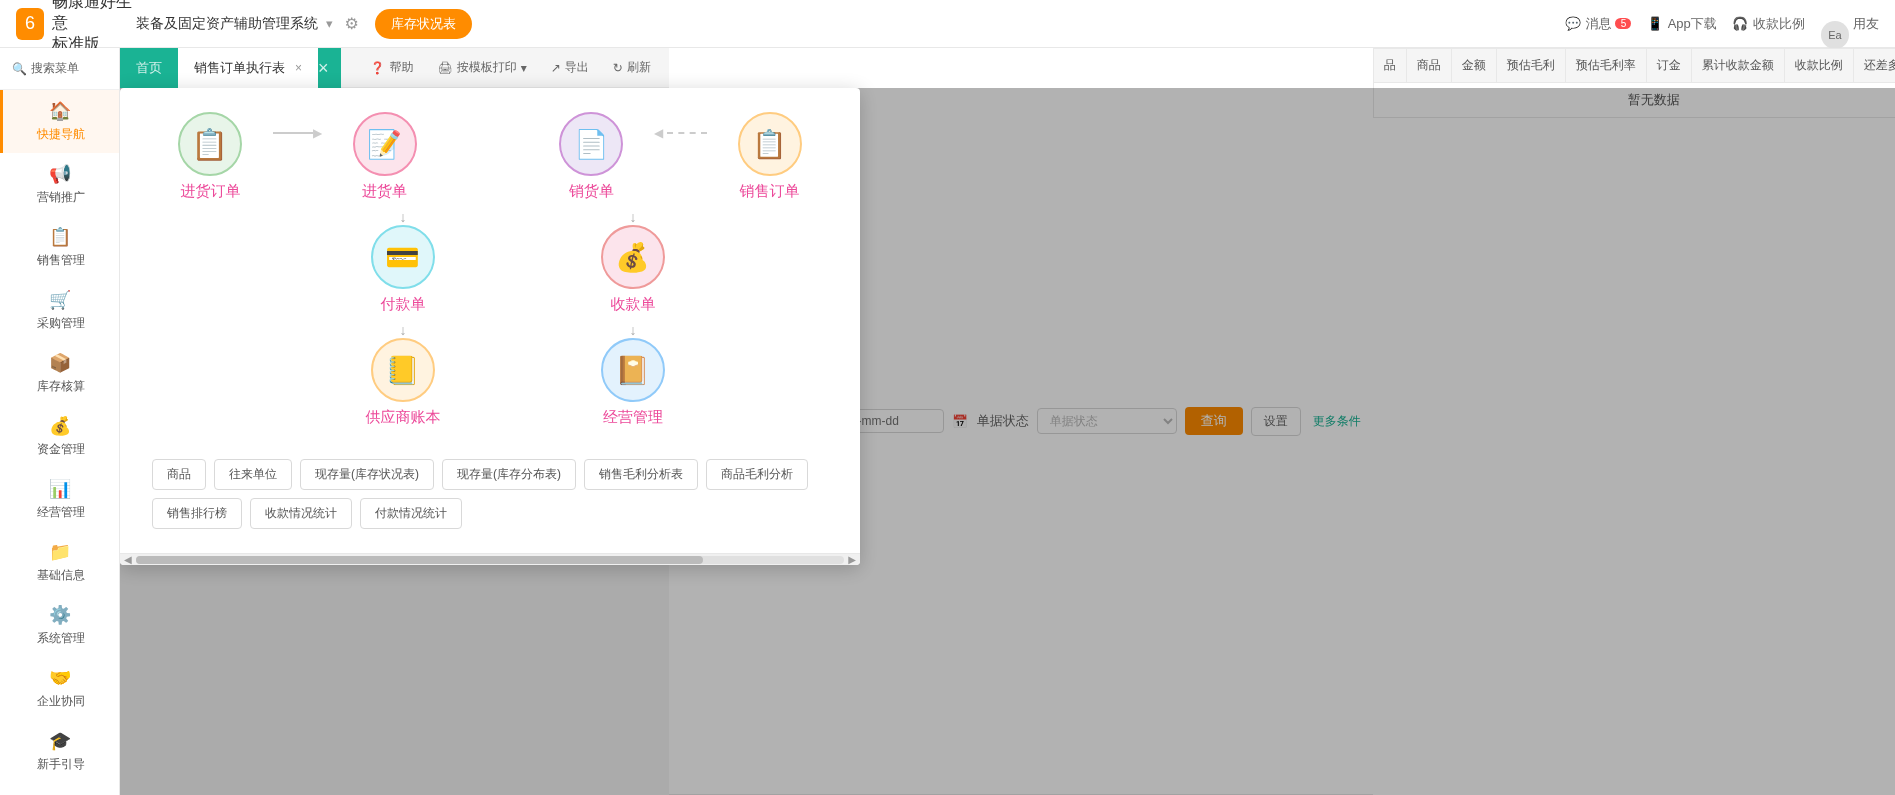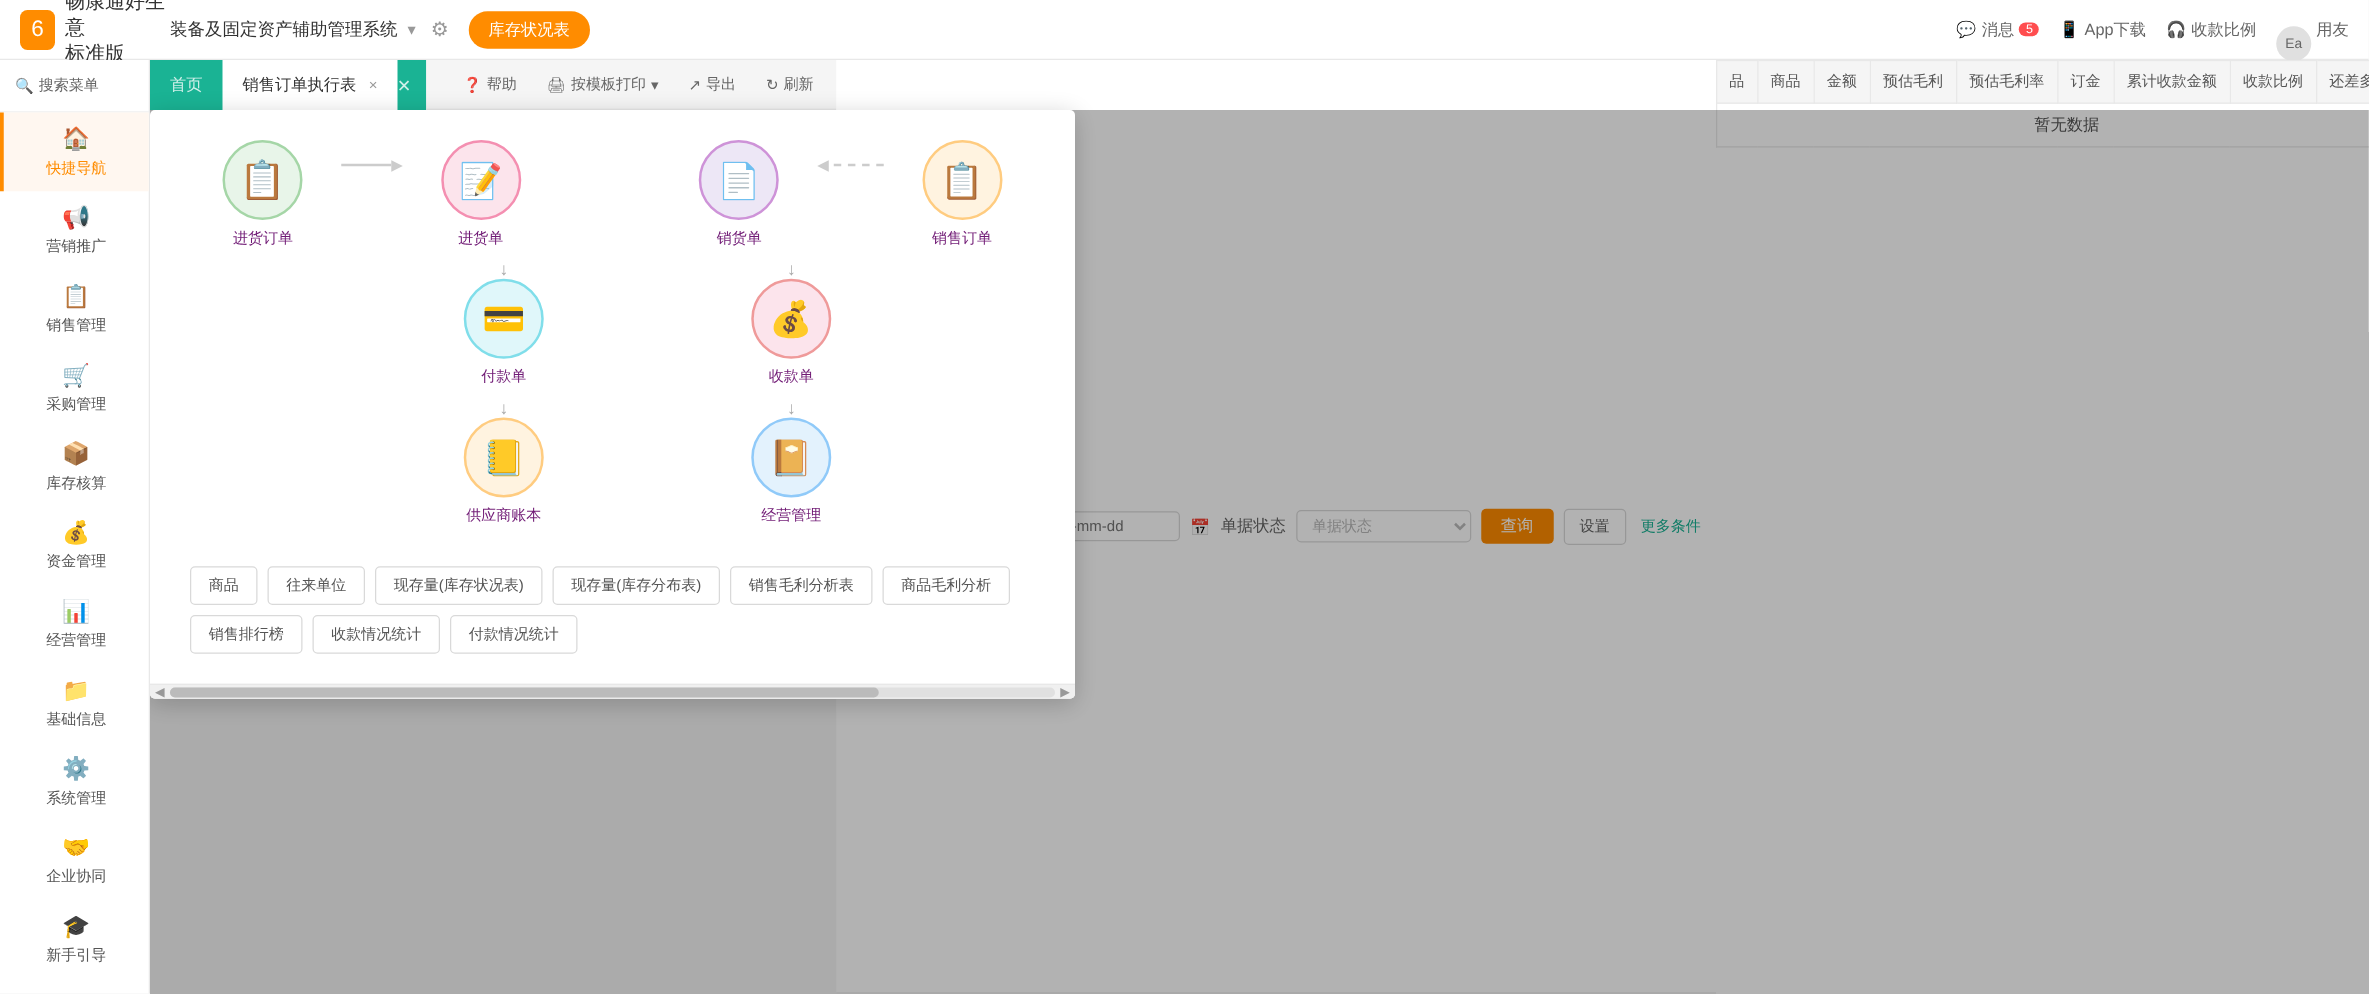--- a/index.html
+++ b/index.html
@@ -344,22 +344,22 @@
     .flow-circle {
       width: 64px;
       height: 64px;
       border-radius: 50%;
       display: flex;
       align-items: center;
       justify-content: center;
       font-size: 28px;
     }
     .flow-label {
-      font-size: 12px;
-      color: #701a75;
+      font-size: 15px;
+      color: #ec4899;
     }
     .flow-arrow-h {
       display: flex;
       align-items: center;
       color: #ccc;
       font-size: 20px;
       margin: 0 4px;
       padding-bottom: 24px;
     }
     .flow-arrow-dashed-h {

